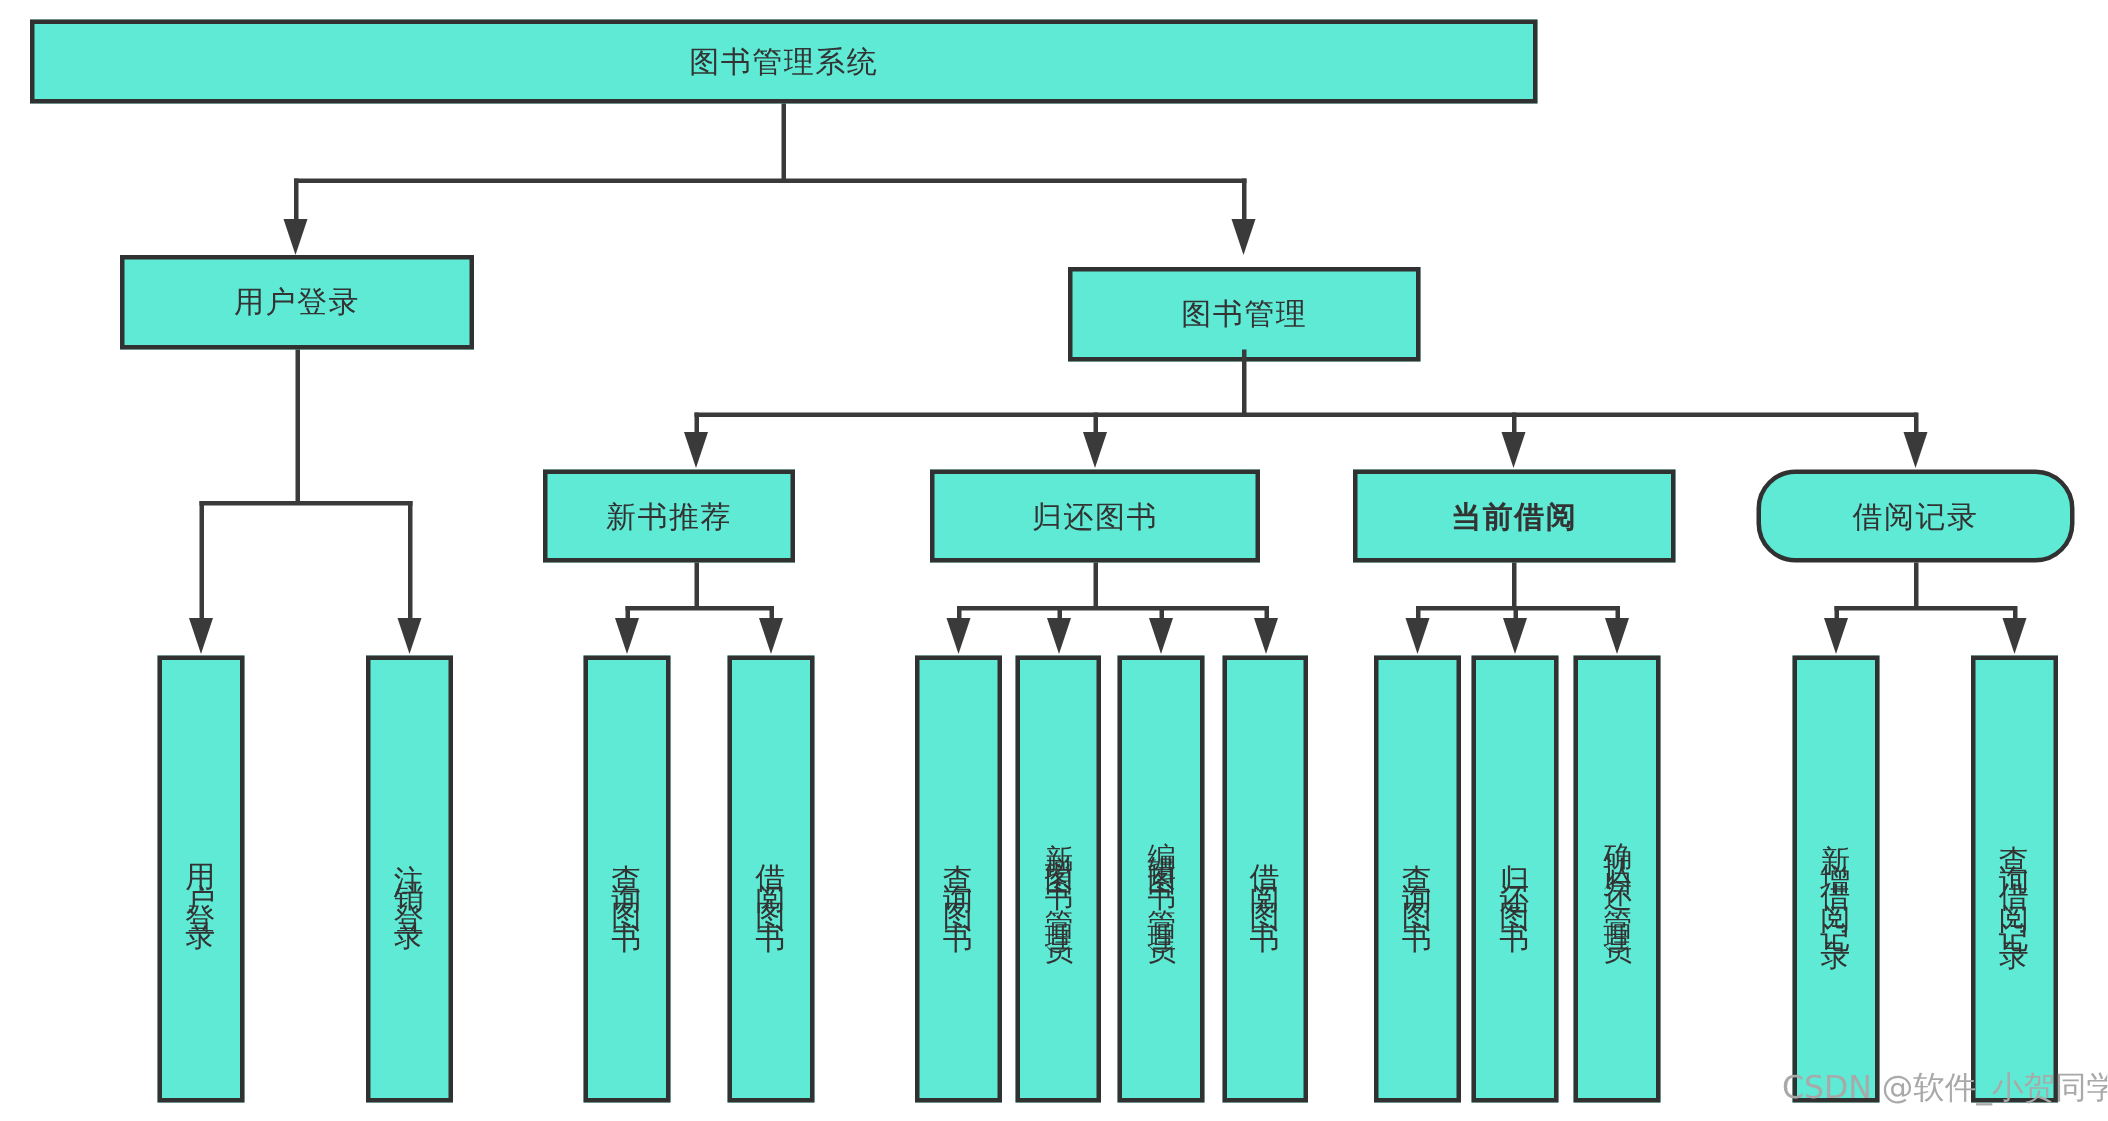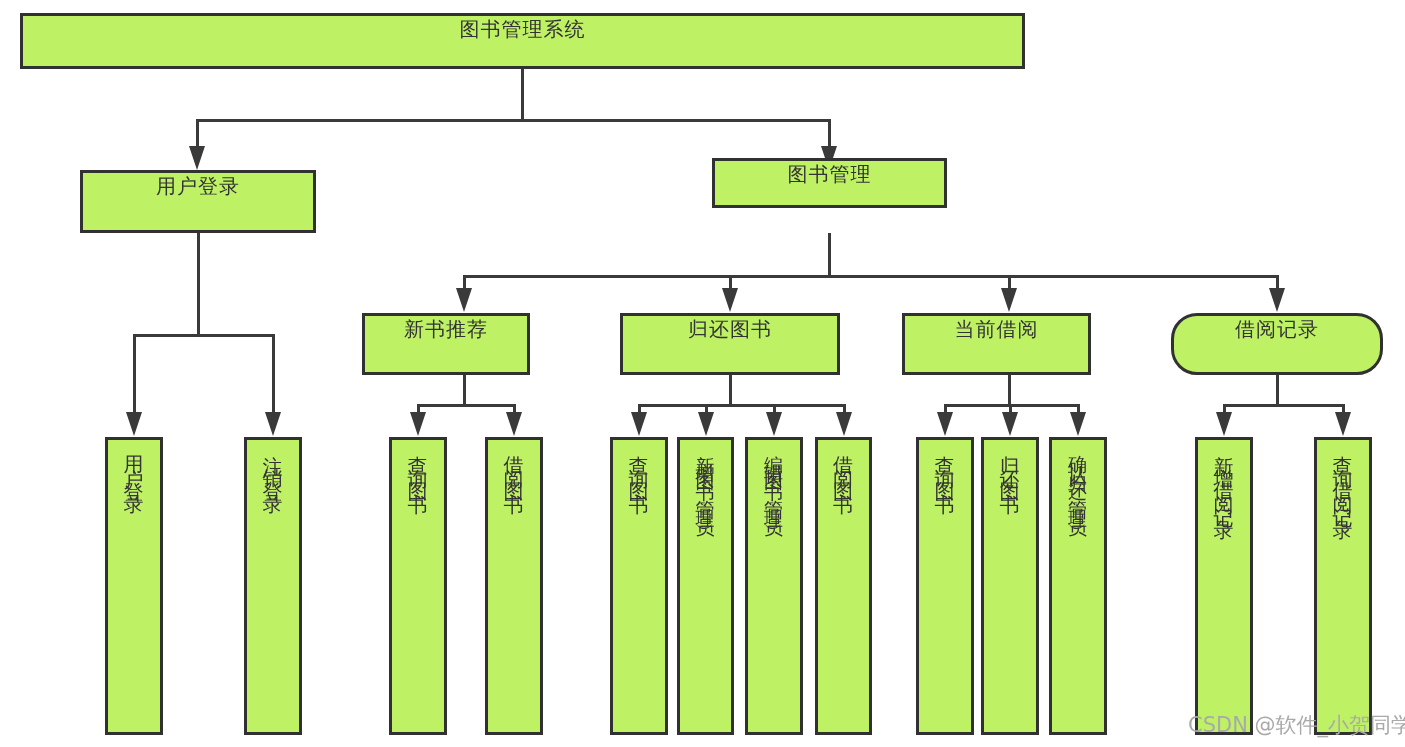--- a/index.html
+++ b/index.html
@@ -1,22 +1,22 @@
 <!DOCTYPE html>
 <html><head>
 <meta charset="utf-8">
 <style>
   html,body{margin:0;padding:0;background:#ffffff;}
   .canvas{
     position:relative;width:1405px;height:747px;background:#ffffff;
     font-family:"DejaVu Sans","Liberation Sans",sans-serif;overflow:hidden;
   }
   .box{
-    position:absolute;box-sizing:border-box;background:#bef264;
-    border:3px solid #313131;display:flex;align-items:flex-start;justify-content:center;
+    position:absolute;box-sizing:border-box;background:#5eead4;
+    border:3px solid #313131;display:flex;align-items:center;justify-content:center;
     color:#333333;
   }
   .hlabel{font-size:20px;letter-spacing:1px;white-space:nowrap;}
   .vtext{
     writing-mode:vertical-rl;text-orientation:mixed;
     font-size:20px;letter-spacing:13px;line-height:1;white-space:nowrap;
   }
   .vtext.tight{font-size:19px;letter-spacing:9px;}
   .vline{position:absolute;width:2.5px;background:#3a3a3a;}
   .hline{position:absolute;height:2.5px;background:#3a3a3a;}
@@ -42,21 +42,21 @@
   <div class="vline" style="left:521px;top:69px;height:51px;"></div>
   <div class="hline" style="left:196px;top:119px;width:635px;"></div>
   <div class="vline" style="left:196px;top:119px;height:29px;"></div>
   <div class="arrow" style="left:189px;top:146px;"></div>
   <div class="vline" style="left:828px;top:119px;height:29px;"></div>
   <div class="arrow" style="left:821px;top:146px;"></div>
 
   <div class="box" style="left:80px;top:170px;width:236px;height:63px;">
     <span class="hlabel">用户登录</span>
   </div>
-  <div class="box" style="left:712px;top:158px;width:235px;height:50px;">
+  <div class="box" style="left:712px;top:178px;width:235px;height:63px;">
     <span class="hlabel">图书管理</span>
   </div>
 
   <div class="vline" style="left:197px;top:233px;height:103px;"></div>
   <div class="hline" style="left:133px;top:334px;width:142px;"></div>
   <div class="vline" style="left:133px;top:334px;height:80px;"></div>
   <div class="arrow" style="left:126px;top:412px;"></div>
   <div class="vline" style="left:272px;top:334px;height:80px;"></div>
   <div class="arrow" style="left:265px;top:412px;"></div>
 
@@ -70,21 +70,21 @@
   <div class="arrow" style="left:1001px;top:288px;"></div>
   <div class="vline" style="left:1276px;top:275px;height:15px;"></div>
   <div class="arrow" style="left:1269px;top:288px;"></div>
 
   <div class="box" style="left:362px;top:313px;width:168px;height:62px;">
     <span class="hlabel">新书推荐</span>
   </div>
   <div class="box" style="left:620px;top:313px;width:220px;height:62px;">
     <span class="hlabel">归还图书</span>
   </div>
-  <div class="box" style="left:902px;top:313px;width:189px;height:62px;">
+  <div class="box" style="left:902px;top:313px;width:215px;height:62px;font-weight:bold;">
     <span class="hlabel">当前借阅</span>
   </div>
   <div class="box" style="left:1171px;top:313px;width:212px;height:62px;border-radius:26px;">
     <span class="hlabel">借阅记录</span>
   </div>
 
   <div class="vline" style="left:463px;top:375px;height:31px;"></div>
   <div class="hline" style="left:417px;top:404px;width:99px;"></div>
   <div class="vline" style="left:417px;top:404px;height:10px;"></div>
   <div class="arrow" style="left:410px;top:412px;"></div>

